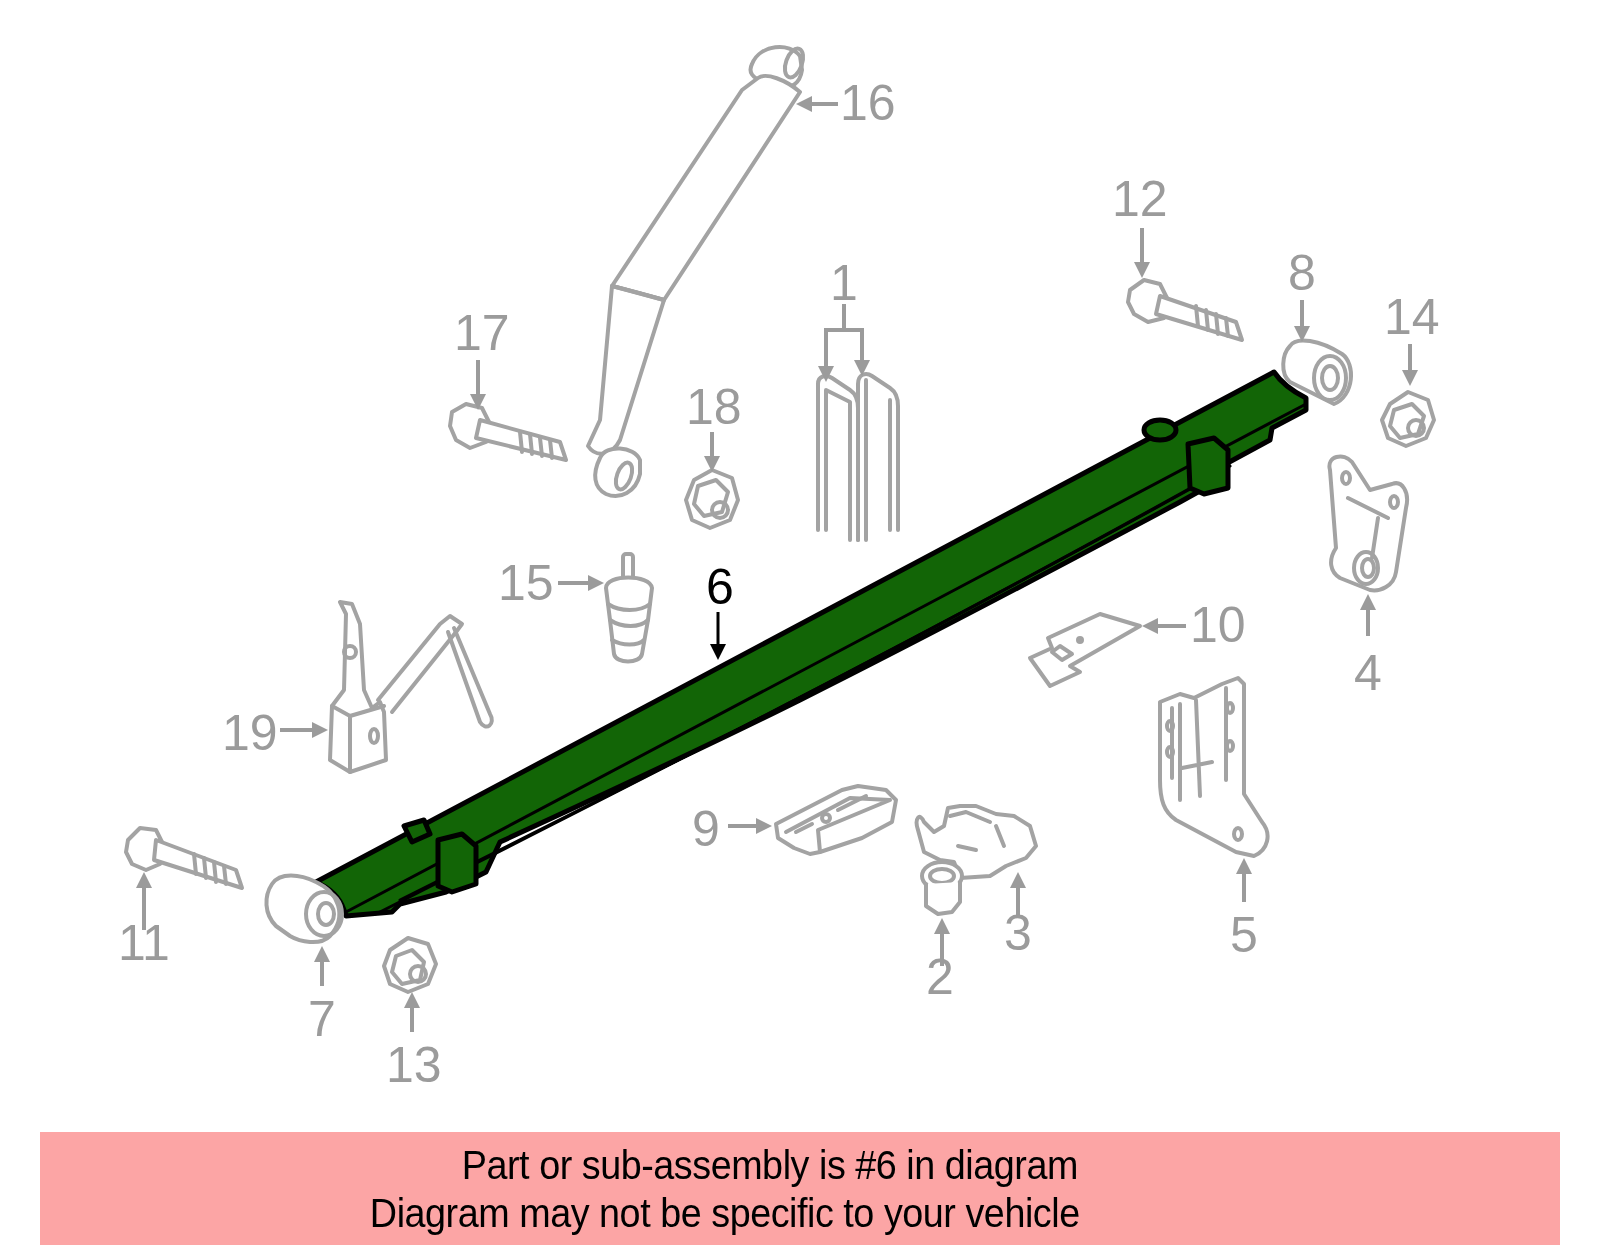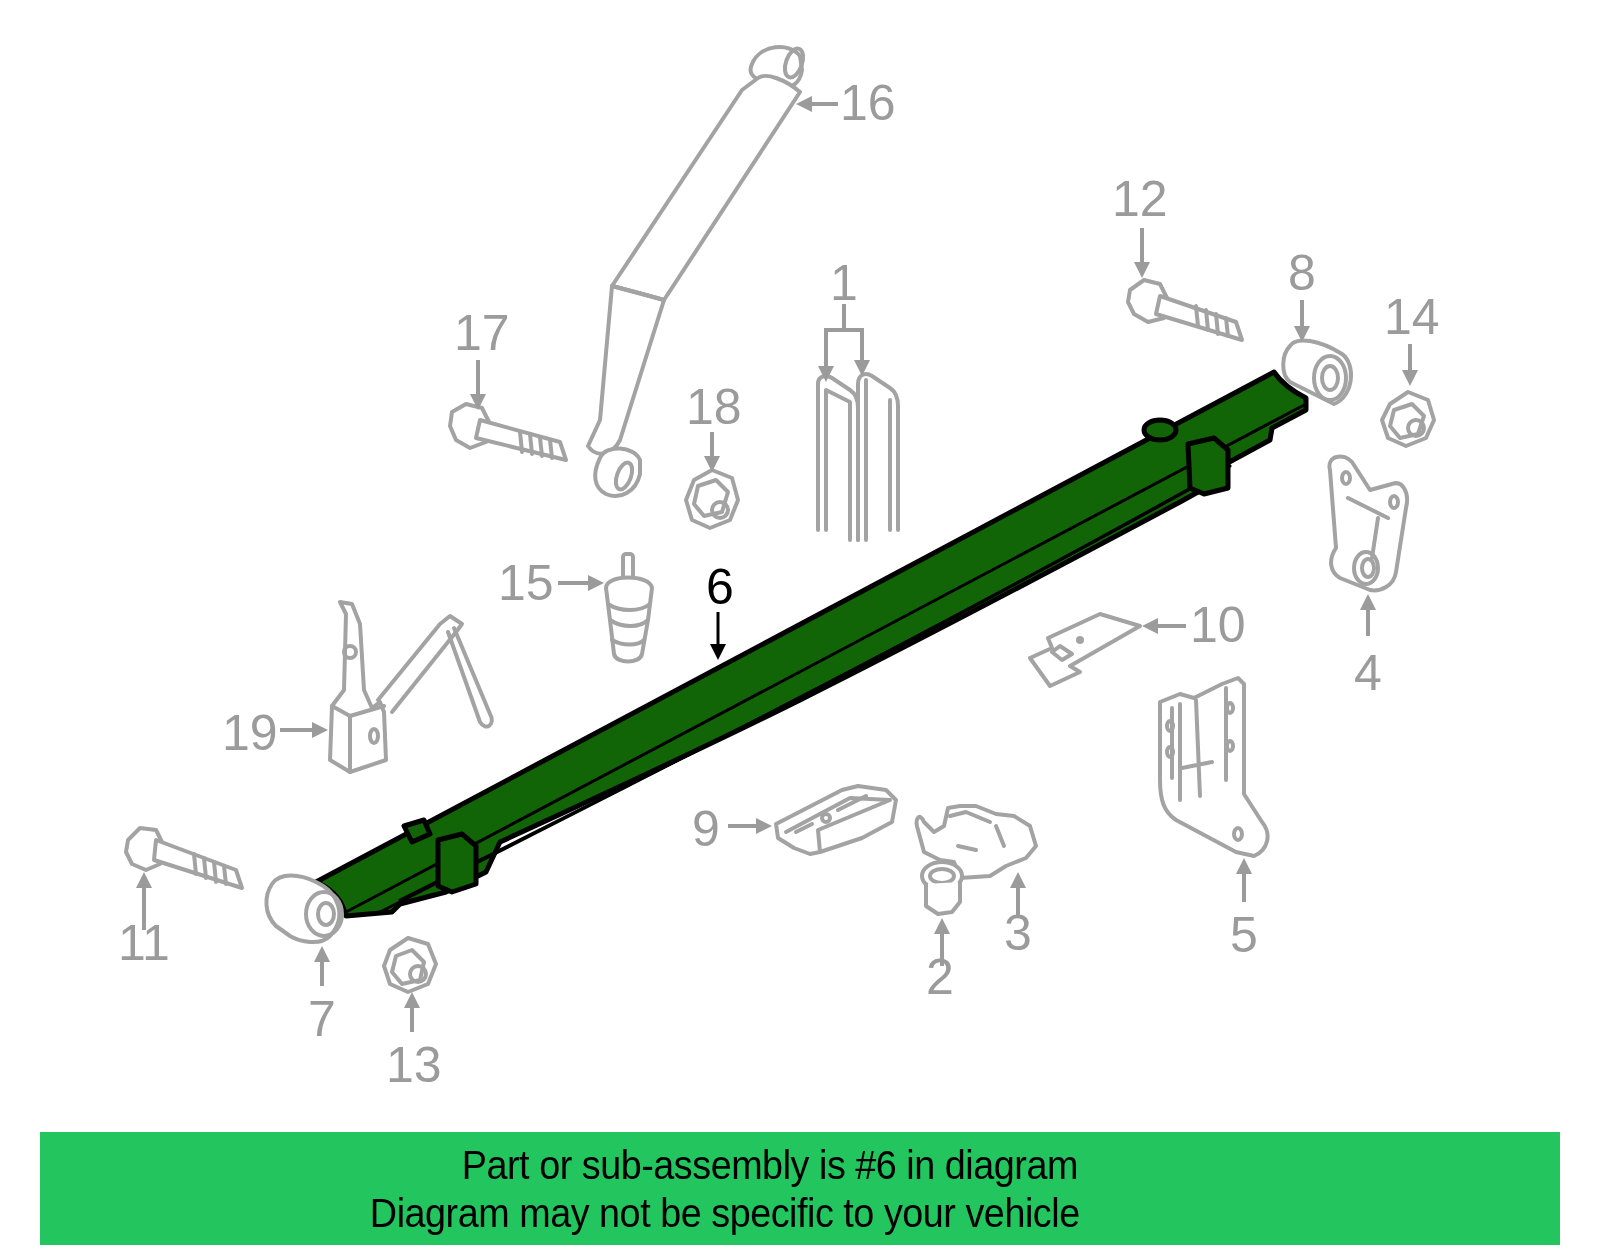--- a/index.html
+++ b/index.html
@@ -6,21 +6,21 @@
   body { width: 1600px; height: 1249px; position: relative; overflow: hidden; font-family: "Liberation Sans", sans-serif; }
   #diagram { position: absolute; left: 0; top: 0; width: 1600px; height: 1249px; }
   .callout-label { font-family: "Liberation Sans", sans-serif; font-size: 50px; fill: #9b9b9b; }
   .callout-label.highlight { fill: #000000; }
   .part { fill: #ffffff; stroke: #a3a3a3; stroke-width: 4; stroke-linejoin: round; stroke-linecap: round; }
   .part-line { fill: none; stroke: #a3a3a3; stroke-width: 4; stroke-linejoin: round; stroke-linecap: round; }
   .arrow-line { stroke: #9b9b9b; stroke-width: 4; fill: none; }
   .arrow-head { fill: #9b9b9b; }
   .hl-fill { fill: #126506; stroke: #000; stroke-width: 5; stroke-linejoin: round; }
   .hl-line { fill: none; stroke: #000; stroke-width: 3; stroke-linecap: round; }
-  #banner { position: absolute; left: 40px; top: 1132px; width: 1520px; height: 113px; background: #22c55e; display: flex; flex-direction: column; align-items: center; justify-content: center; }
+  #banner { position: absolute; left: 40px; top: 1132px; width: 1520px; height: 113px; background: #fca5a5; display: flex; flex-direction: column; align-items: center; justify-content: center; }
   #banner span { display: block; color: #000; font-size: 41px; line-height: 48px; font-family: "Liberation Sans", sans-serif; letter-spacing: -0.5px; transform: scaleX(0.92); }
   #banner .l1 { margin-left: -60px; }
   #banner .l2 { margin-left: -150px; }
 </style>
 </head>
 <body>
 
 <svg id="diagram" viewBox="0 0 1600 1249" xmlns="http://www.w3.org/2000/svg">
 
   <g>

